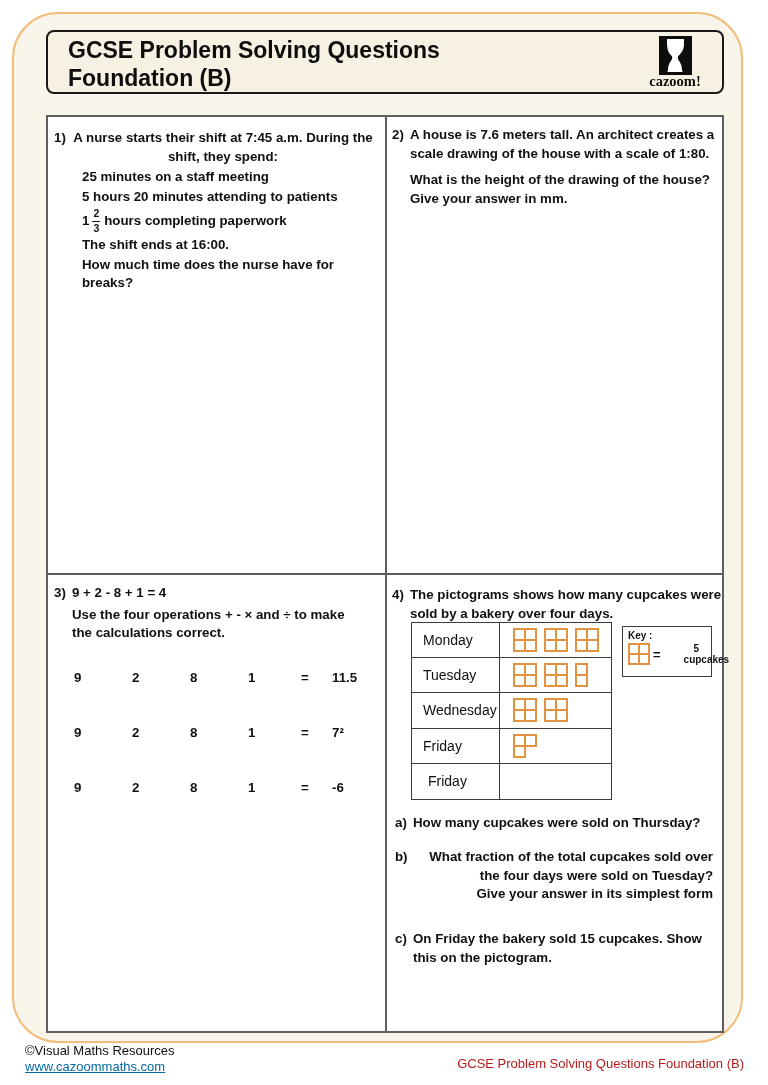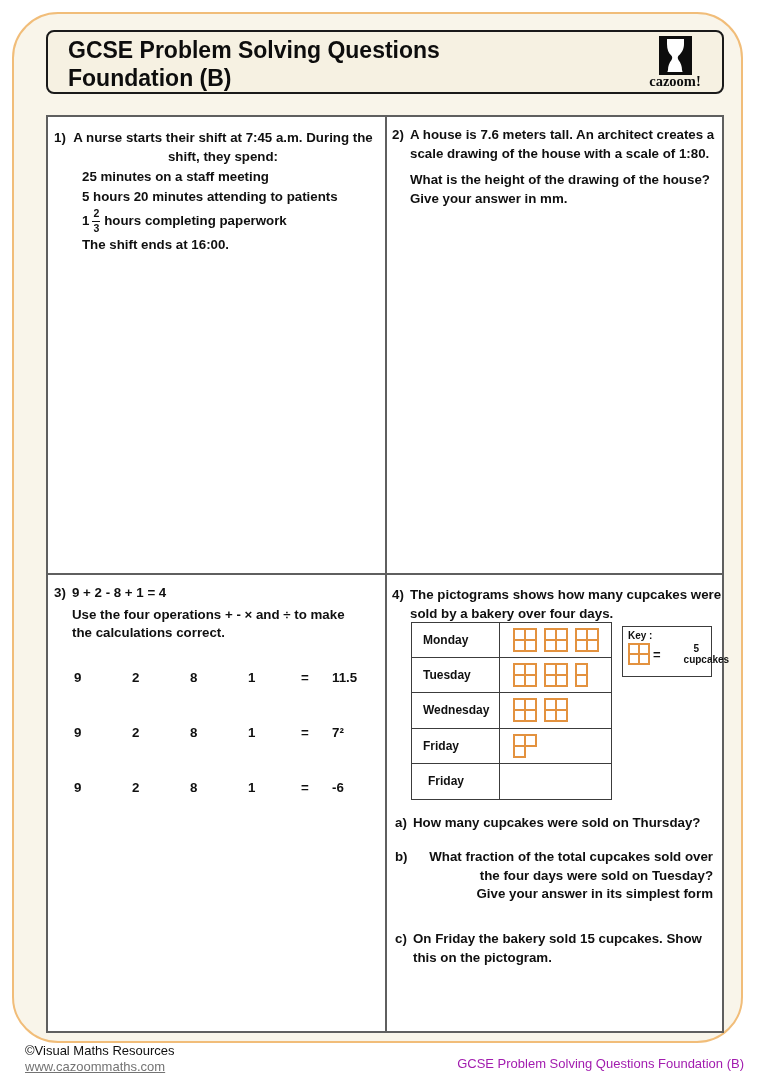--- a/index.html
+++ b/index.html
@@ -50,21 +50,21 @@
   .c1{left:2px;}.c2{left:60px;}.c3{left:118px;}.c4{left:176px;}.ceq{left:229px;}.cres{left:260px;}
   .mt-first{margin-top:27px;}
   .mt-row{margin-top:40px;}
 
   
   .ptable{position:absolute;left:19px;top:36px;width:201px;border:1.6px solid #3c3c3c;
           background:#fff;box-sizing:border-box;}
   .pt-row{display:flex;height:35.2px;border-bottom:1.4px solid #3c3c3c;box-sizing:border-box;}
   .pt-row:last-child{border-bottom:none;}
   .pt-day{width:88px;border-right:1.4px solid #3c3c3c;display:flex;align-items:center;
-          padding-left:11px;box-sizing:border-box;font-weight:bold;font-size:12px;}
+          padding-left:11px;box-sizing:border-box;font-weight:normal;font-size:14px;}
   .pt-icons{flex:1;display:flex;align-items:center;padding-left:13px;gap:7px;}
 
   .picto{position:relative;width:24px;height:24px;flex:0 0 auto;}
   .picto.half{width:13px;}
   .picto.sm{width:22px;height:22px;}
   .pcell{position:absolute;width:13px;height:13px;border:2px solid #e3923f;box-sizing:border-box;background:#fff;}
   .picto.sm .pcell{width:12px;height:12px;}
 
   
   .key-box{position:absolute;left:230px;top:40px;width:90px;height:51px;border:1.6px solid #3c3c3c;
@@ -74,22 +74,22 @@
   .key-eq{font-weight:bold;font-size:13px;}
   .key-val{font-weight:bold;font-size:10px;line-height:1.1;text-align:center;flex:1;}
 
   .subq{position:absolute;left:3px;display:flex;width:322px;}
   #subq-a{top:228px;}
   #subq-b{top:262px;}
   #subq-c{top:344px;}
 
   
   .footer-left{position:absolute;left:25px;top:1043px;font-size:13px;line-height:15.5px;color:#101010;}
-  .footer-link{color:#737373;text-decoration:underline;font-size:13px;}
-  .footer-right{position:absolute;right:24px;top:1056px;font-size:13px;color:#a21caf;}
+  .footer-link{color:#0369a1;text-decoration:underline;font-size:13px;}
+  .footer-right{position:absolute;right:24px;top:1056px;font-size:13px;color:#b91c1c;}
 </style>
 </head>
 <body>
 
 <div class="page">
   <div class="frame">
 
     <div class="header-box">
       <div class="title">
         <div>GCSE Problem Solving Questions</div>
@@ -118,20 +118,21 @@
           <div class="q1-line qtext">5 hours 20 minutes attending to patients</div>
           <div class="frac-line qtext">
             <span>1</span>
             <span class="frac">
                 <span class="num">2</span>
                 <span class="den">3</span>
               </span>
             <span>hours completing paperwork</span>
           </div>
           <div class="q1-line qtext">The shift ends at 16:00.</div>
+          <div class="q1-line qtext">How much time does the nurse have for breaks?</div>
         </div>
       </div>
 
       <div class="sec" id="sec2">
         <div class="q-header">
           <span class="q-num">2)</span>
           <span class="qtext" style="width:312px;">A house is 7.6 meters tall. An architect creates a scale drawing of the house with a scale of 1:80.</span>
         </div>
         <div class="gap8"></div>
         <div style="margin-left:18px;">

